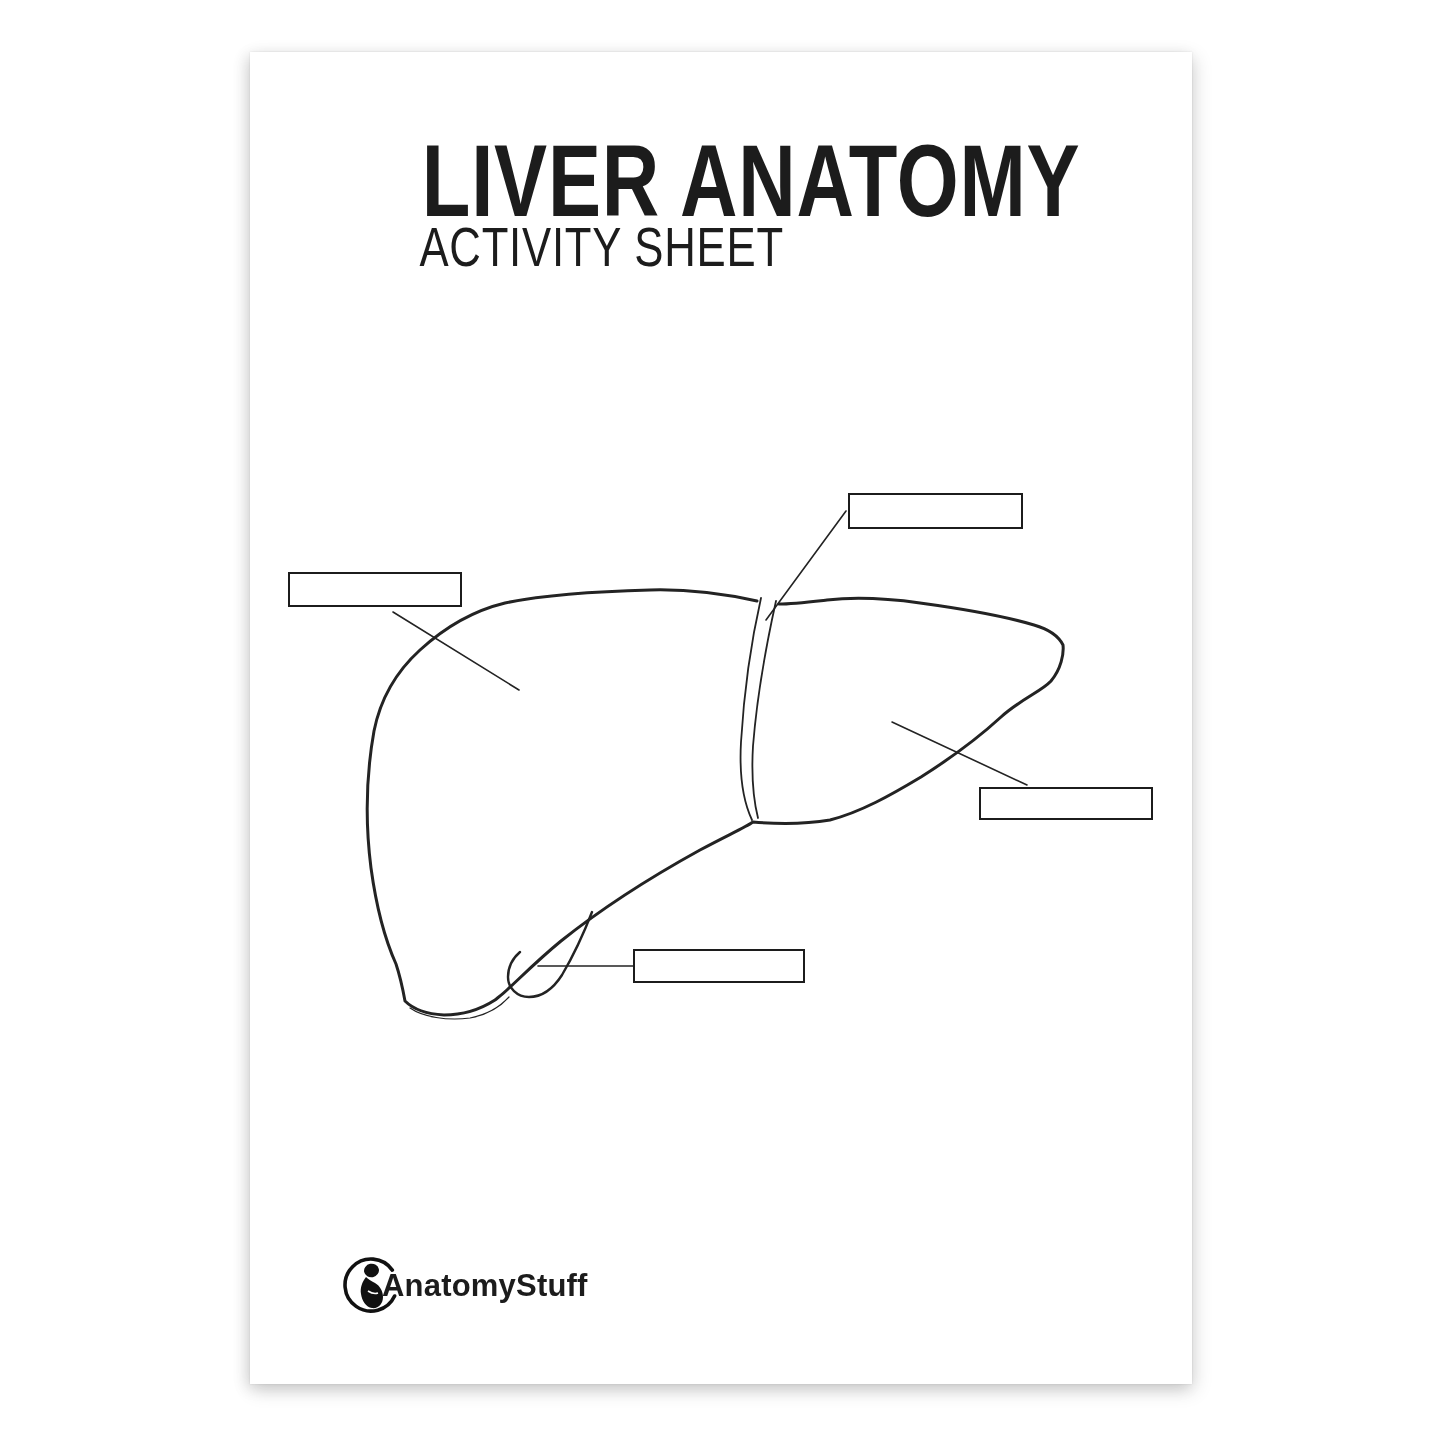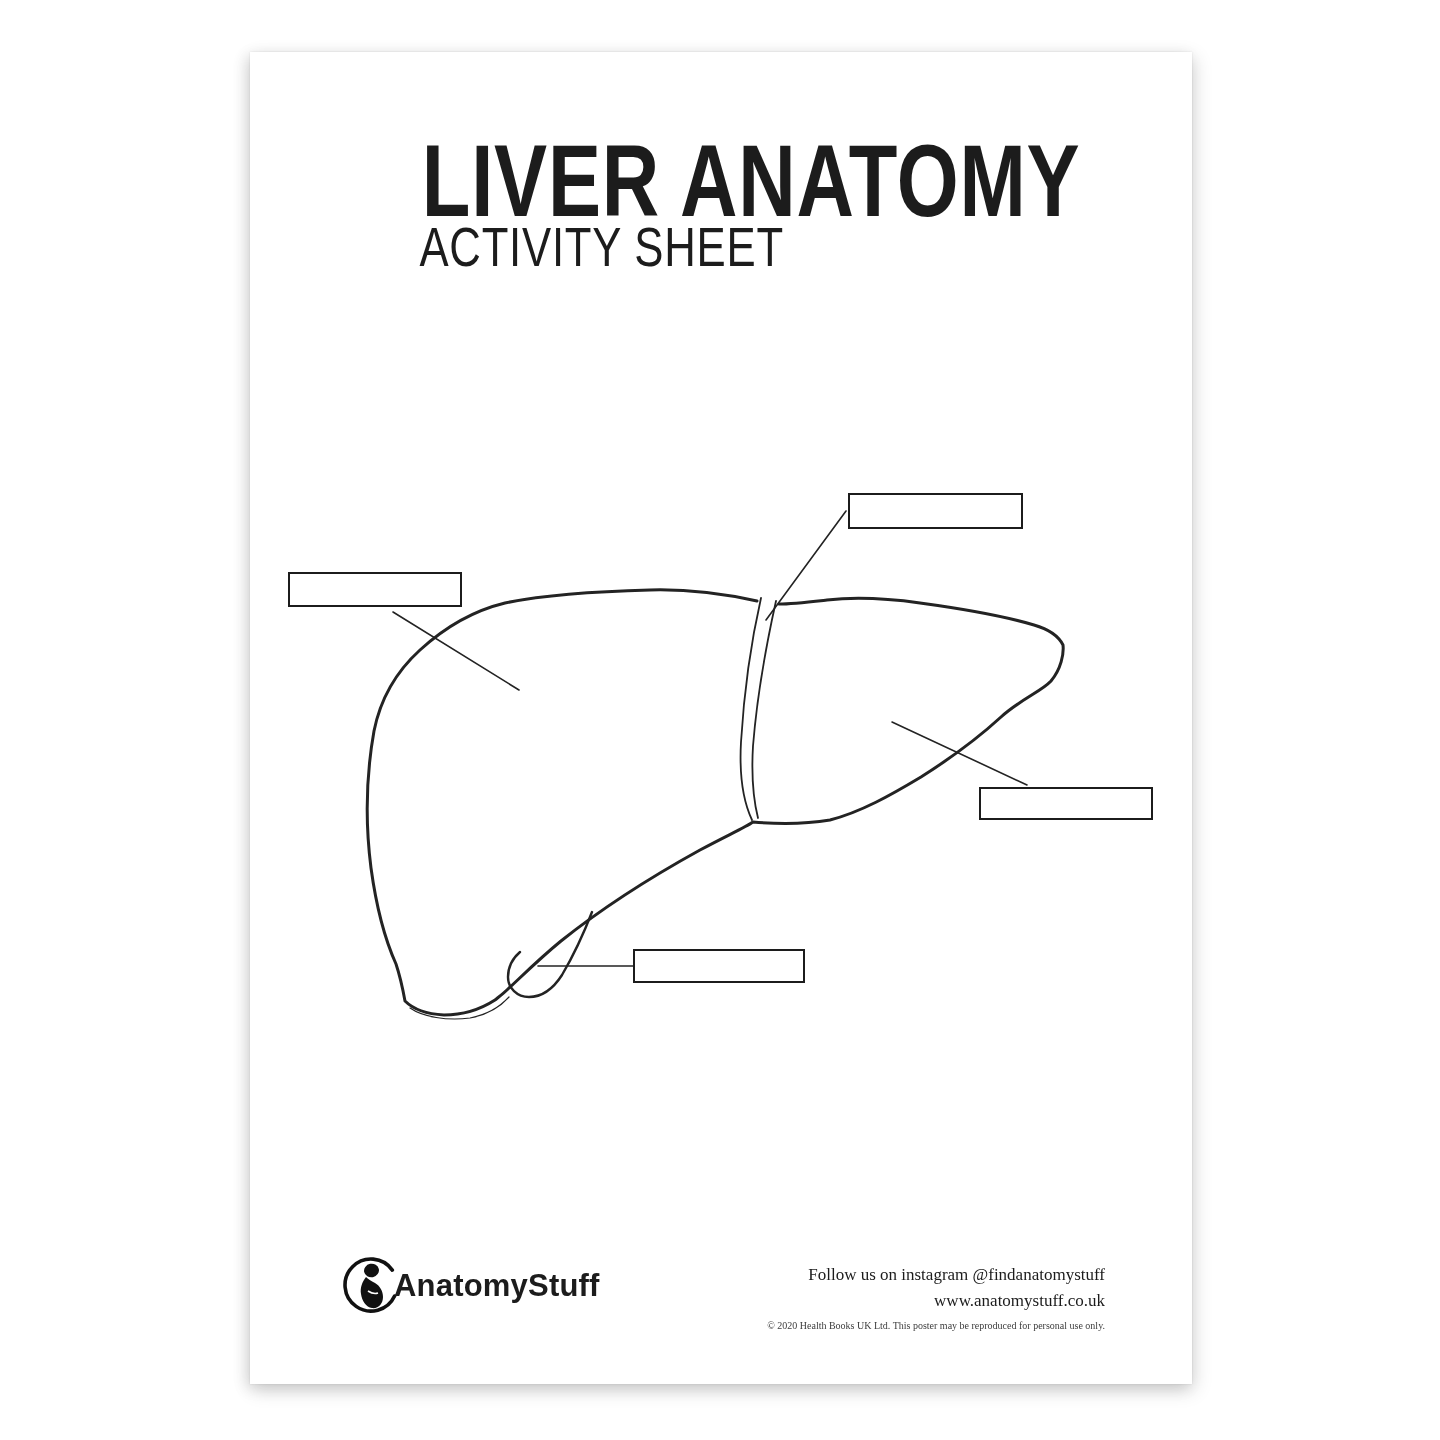--- a/index.html
+++ b/index.html
@@ -35,21 +35,21 @@
     background:#ffffff;
     border:2px solid #1c1c1c;
     box-sizing:border-box;
     font-size:20px;line-height:31px;padding:0 6px;
   }
   #box1{left:288px;top:572px;width:174px;height:35px;}
   #box2{left:848px;top:493px;width:175px;height:36px;}
   #box3{left:979px;top:787px;width:174px;height:33px;}
   #box4{left:633px;top:949px;width:172px;height:34px;}
   .brand{
-    position:absolute;left:394px;top:1270px;
+    position:absolute;left:382px;top:1270px;
     font-weight:bold;font-size:31px;letter-spacing:0.2px;
     line-height:31px;
   }
   .footer-right{
     position:absolute;right:335px;top:1262px;width:500px;
     text-align:right;
     font-family:"Liberation Serif",serif;
   }
   .footer-right .line1{font-size:17px;line-height:26px;}
   .footer-right .line2{font-size:17px;line-height:26px;}
@@ -120,19 +120,14 @@
       <path d="M 392.3,1270.1 A 26,26 0 1 0 394.6,1296" fill="none" stroke="#111" stroke-width="3.6" stroke-linecap="round"></path>
       <ellipse cx="371.5" cy="1270.5" rx="7.5" ry="6.8" fill="#111" transform="rotate(-12 371.5 1270.5)"></ellipse>
       <path d="M 366,1277 C 362,1282 360,1288 361,1294 C 362,1301 366,1307 372,1308
                C 378,1309 383,1304 383,1297 C 383,1291 380,1286 375,1283
                C 371,1281 368,1279 366,1277 Z" fill="#111"></path>
       <path d="M 368,1291 C 371,1293 375,1294 378,1293" fill="none" stroke="#fff" stroke-width="1.6"></path>
     </g>
   </svg>
   <div class="brand">AnatomyStuff</div>
 
-  <div class="footer-right">
-    <div class="line1">Follow us on instagram @findanatomystuff</div>
-    <div class="line2">www.anatomystuff.co.uk</div>
-    <div class="small">© 2020 Health Books UK Ltd. This poster may be reproduced for personal use only.</div>
-  </div>
 
 </div>
 
 </body></html>

